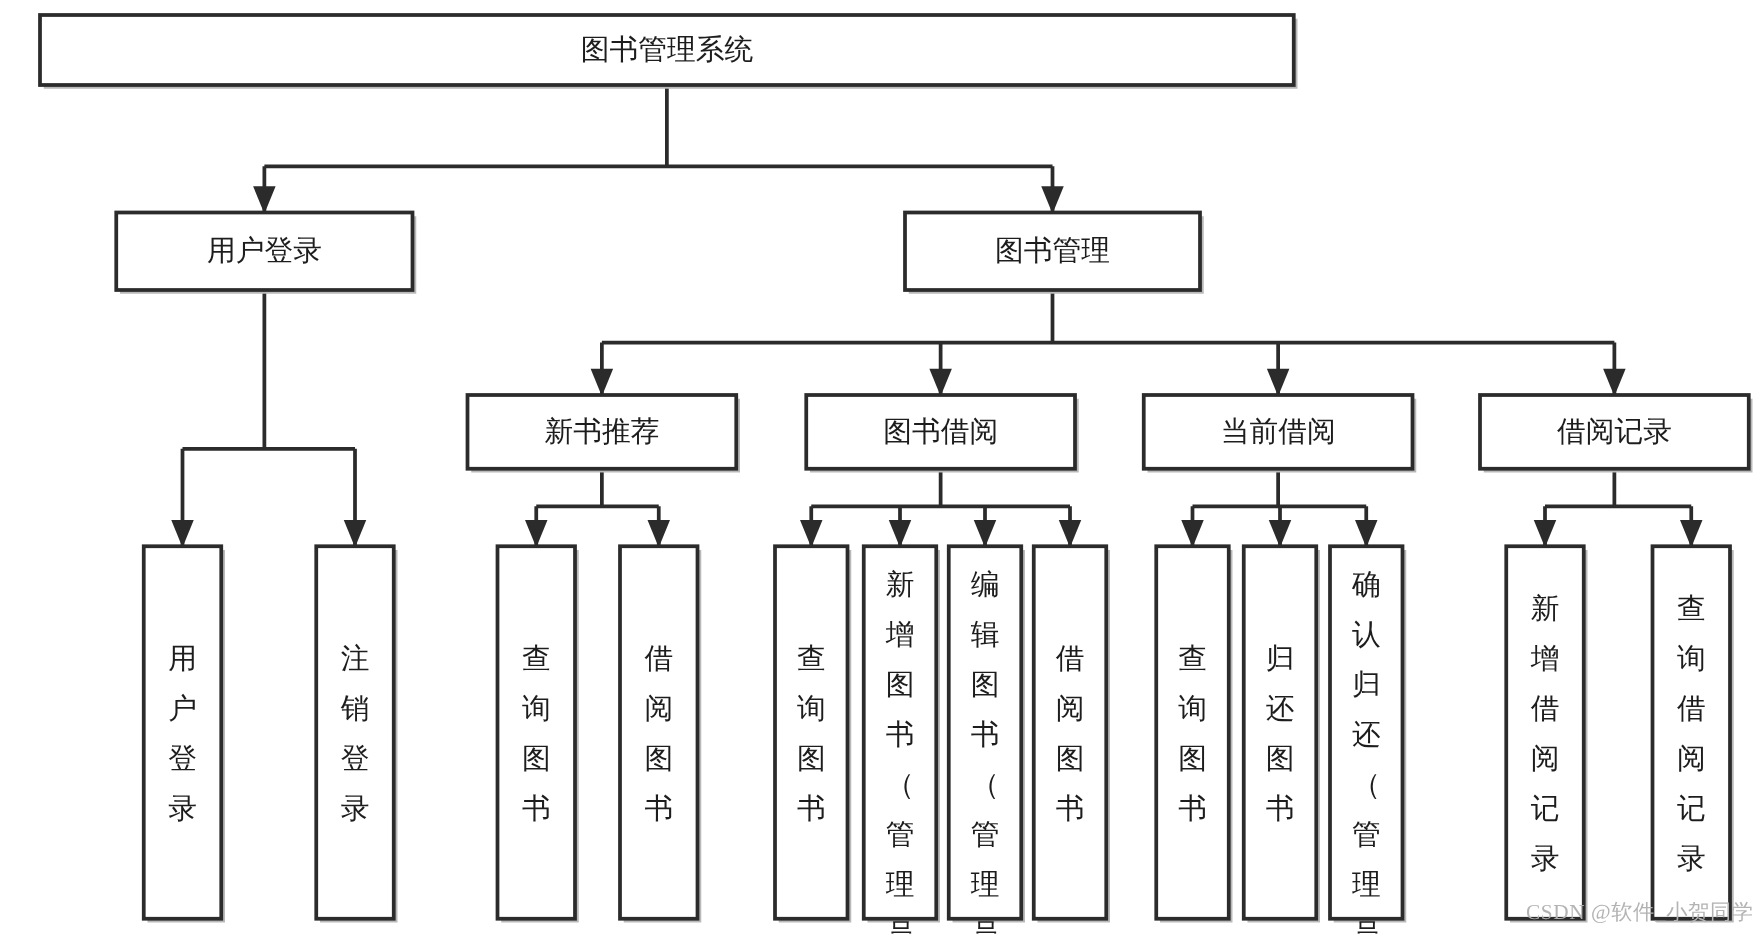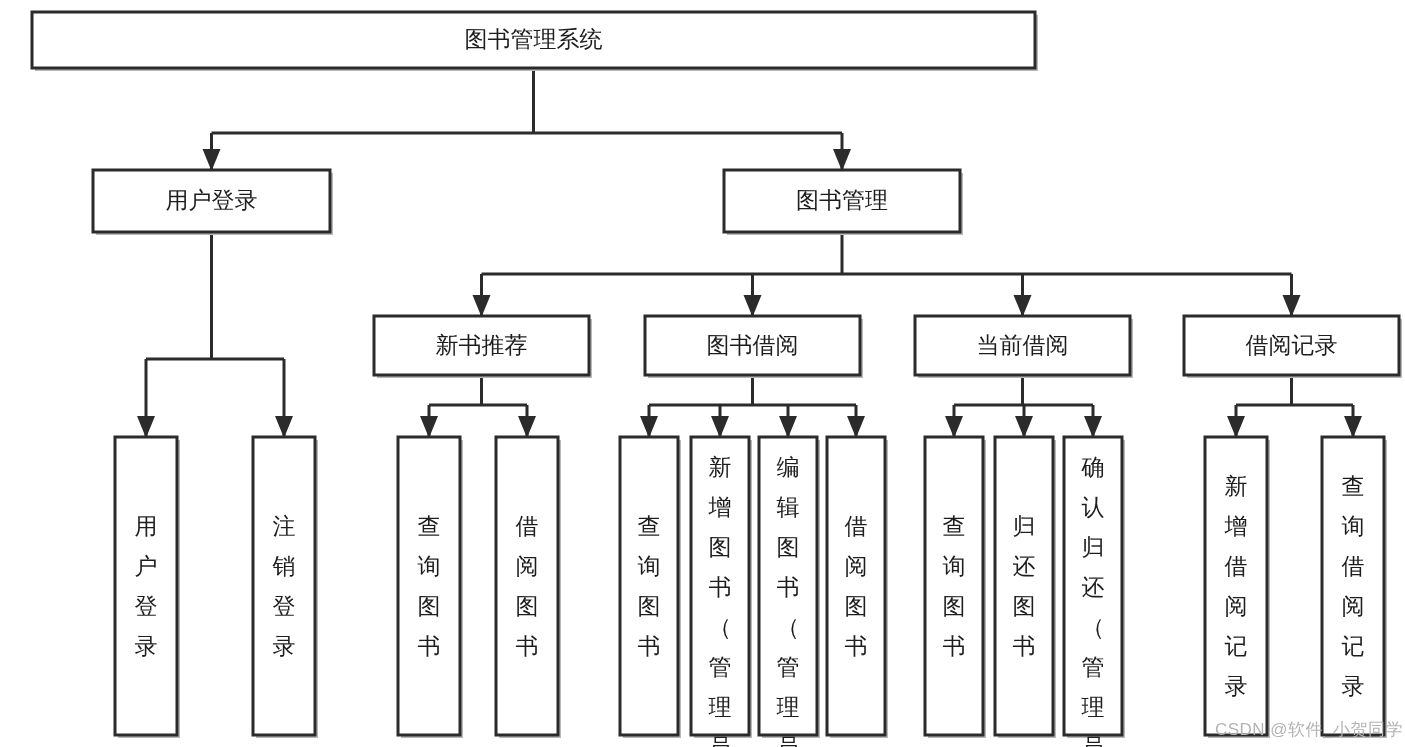--- a/index.html
+++ b/index.html
@@ -56,21 +56,21 @@
   .node-label-vertical {
     font-family: "Liberation Sans", "DejaVu Sans", sans-serif;
     font-size: 23px;
     fill: #1d1d1d;
     text-anchor: middle;
   }
   .watermark {
     position: absolute;
     right: 14px;
     bottom: 6px;
-    font-family: Liberation Sans, sans-serif;
+    font-family: Liberation Serif, serif;
     font-size: 17px;
     color: #b3b3b3;
     letter-spacing: 0.5px;
     white-space: nowrap;
     user-select: none;
   }
 </style>
 </head>
 <body>
 

